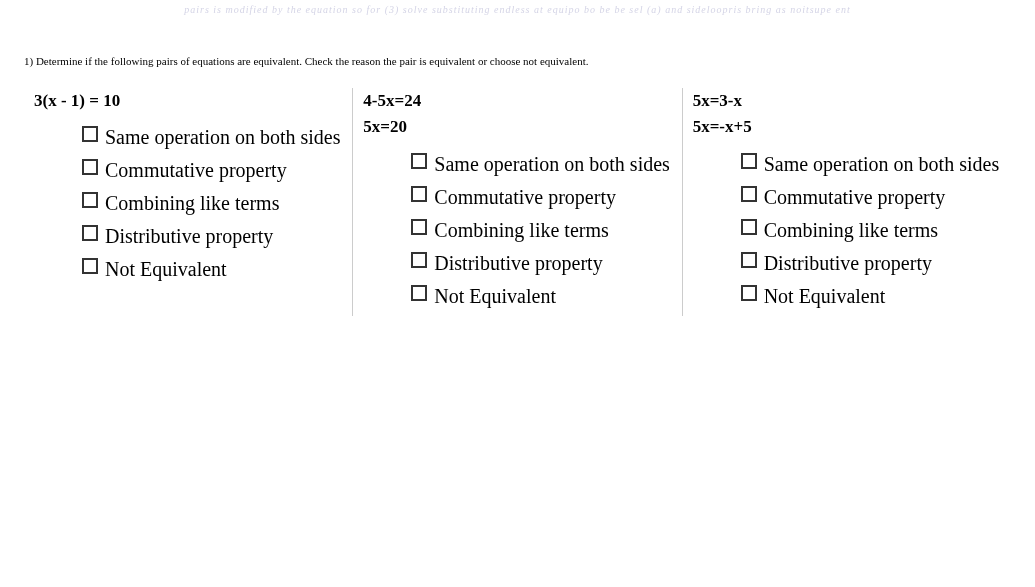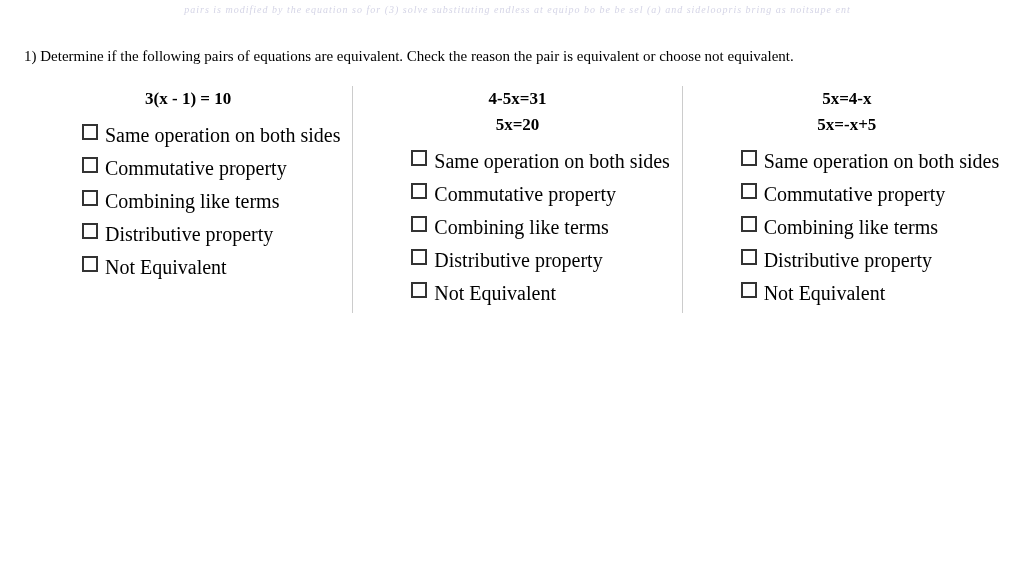--- a/index.html
+++ b/index.html
@@ -24,25 +24,25 @@
       letter-spacing: 1px;
       text-align: center;
       pointer-events: none;
       white-space: nowrap;
       overflow: hidden;
       padding-top: 4px;
       z-index: 0;
     }
 
     .question-header {
-      font-size: 15px;
+      font-size: 11px;
       font-weight: normal;
       line-height: 1.45;
       margin-bottom: 18px;
-      margin-top: 28px;
+      margin-top: 36px;
       position: relative;
       z-index: 1;
     }
 
     .columns-wrapper {
       display: flex;
       flex-direction: row;
       gap: 0;
       position: relative;
       z-index: 1;
@@ -52,21 +52,20 @@
       flex: 1;
       padding: 0 10px;
       border-right: 1px solid #ccc;
     }
     .column:last-child {
       border-right: none;
     }
 
     .equation-pair {
       margin-bottom: 2px;
-      text-align: center;
     }
 
     .equation {
       font-size: 17px;
       font-weight: bold;
       line-height: 1.55;
     }
 
     .checkbox-list {
       list-style: none;
@@ -130,21 +129,21 @@
           <span class="cb-label">Distributive property</span>
         </li>
         <li>
           <span class="cb-box"></span>
           <span class="cb-label">Not Equivalent</span>
         </li>
       </ul>
     </div>
     <div class="column">
       <div class="equation-pair">
-        <div class="equation">4-5x=31</div>
+        <div class="equation">4-5x=24</div>
         <div class="equation">5x=20</div>
       </div>
       <ul class="checkbox-list">
         <li>
           <span class="cb-box"></span>
           <span class="cb-label">Same operation on both sides</span>
         </li>
         <li>
           <span class="cb-box"></span>
           <span class="cb-label">Commutative property</span>
@@ -158,21 +157,21 @@
           <span class="cb-label">Distributive property</span>
         </li>
         <li>
           <span class="cb-box"></span>
           <span class="cb-label">Not Equivalent</span>
         </li>
       </ul>
     </div>
     <div class="column">
       <div class="equation-pair">
-        <div class="equation">5x=4-x</div>
+        <div class="equation">5x=3-x</div>
         <div class="equation">5x=-x+5</div>
       </div>
       <ul class="checkbox-list">
         <li>
           <span class="cb-box"></span>
           <span class="cb-label">Same operation on both sides</span>
         </li>
         <li>
           <span class="cb-box"></span>
           <span class="cb-label">Commutative property</span>

